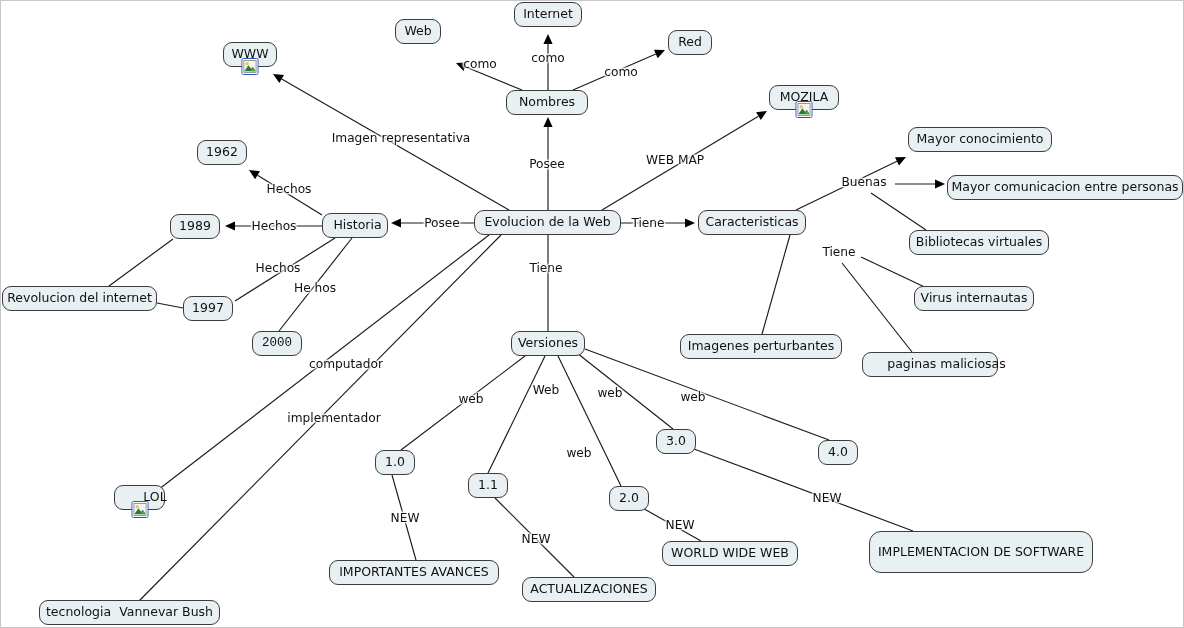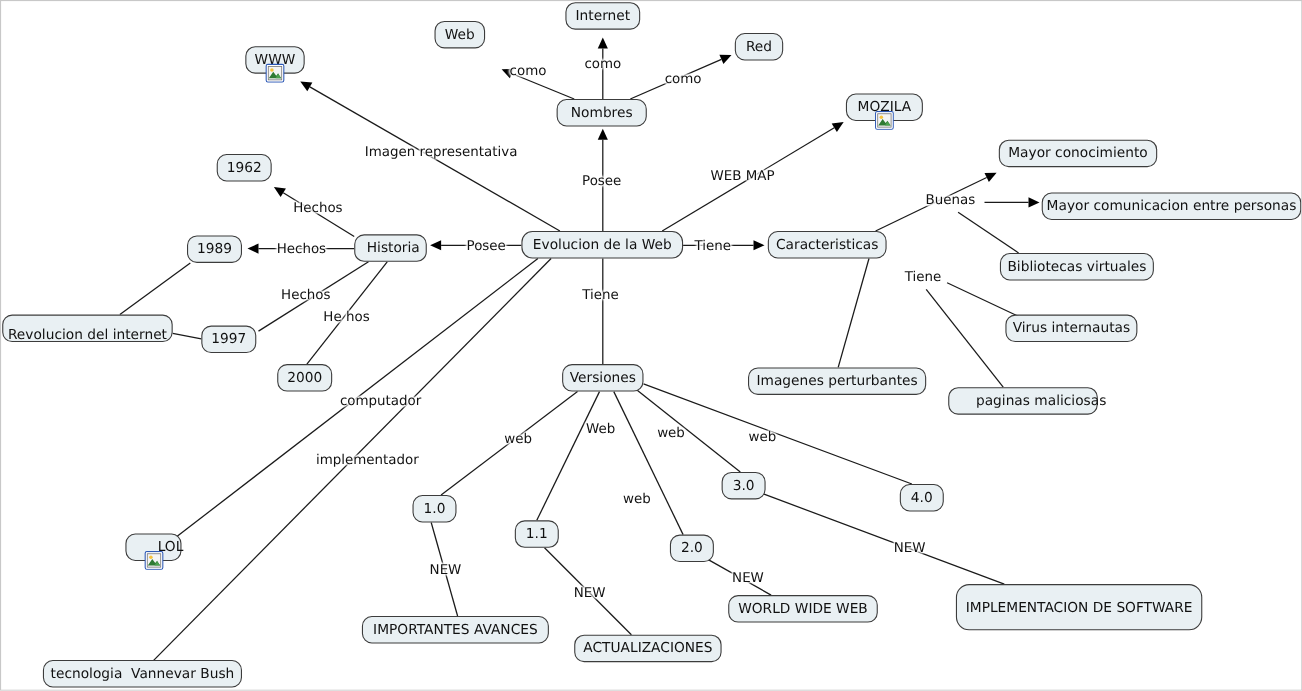--- a/index.html
+++ b/index.html
@@ -213,24 +213,24 @@
             <polygon points="8.5,13 11,8.9 14,13" fill="#4da14f"></polygon>
           </svg></span></div>
       <div class="node" style="left: 196px; top: 139px; width: 50px;"><span>1962</span></div>
       <div class="node" style="left: 907px; top: 126px; width: 144px;"><span>Mayor conocimiento</span></div>
       <div class="node" style="left: 946px; top: 174px; width: 236px;"><span>Mayor comunicacion entre personas</span></div>
       <div class="node" style="left: 169px; top: 213px; width: 50px;"><span>1989</span></div>
       <div class="node" style="left: 321px; top: 212px; width: 66px; padding-left: 14px;"><span>Historia</span></div>
       <div class="node root" style="left: 473px; top: 209px; width: 147px;"><span>Evolucion de la Web</span></div>
       <div class="node" style="left: 697px; top: 209px; width: 108px;"><span>Caracteristicas</span></div>
       <div class="node" style="left: 908px; top: 229px; width: 140px;"><span>Bibliotecas virtuales</span></div>
-      <div class="node" style="left: 1px; top: 285px; width: 155px; align-items: flex-end;"><span>Revolucion del internet</span></div>
+      <div class="node" style="left: 1px; top: 285px; width: 155px;"><span>Revolucion del internet</span></div>
       <div class="node" style="left: 182px; top: 295px; width: 50px;"><span>1997</span></div>
       <div class="node" style="left: 913px; top: 285px; width: 120px;"><span>Virus internautas</span></div>
-      <div class="node" style="left: 251px; top: 330px; width: 50px;"><span>2000</span></div>
+      <div class="node" style="left: 251px; top: 330px; width: 50px; font-family: Liberation Mono, monospace;"><span>2000</span></div>
       <div class="node" style="left: 510px; top: 330px; width: 74px;"><span>Versiones</span></div>
       <div class="node" style="left: 679px; top: 333px; width: 162px;"><span>Imagenes perturbantes</span></div>
       <div class="node" style="left: 861px; top: 351px; width: 136px; padding-left: 42px;"><span>paginas maliciosas</span></div>
       <div class="node" style="left: 655px; top: 428px; width: 40px;"><span>3.0</span></div>
       <div class="node" style="left: 817px; top: 439px; width: 40px;"><span>4.0</span></div>
       <div class="node" style="left: 374px; top: 449px; width: 40px;"><span>1.0</span></div>
       <div class="node" style="left: 467px; top: 472px; width: 40px;"><span>1.1</span></div>
       <div class="node" style="left: 113px; top: 484px; width: 40px; padding-left: 40px;"><span>LOL</span><span class="node-badge"><svg viewBox="0 0 16 16" xmlns="http://www.w3.org/2000/svg">
             <rect x="0" y="0" width="16" height="16" fill="#ffffff"></rect>
             <rect x="1.5" y="1.5" width="13" height="13" fill="#f4f4f4" stroke="#7a7a7a" stroke-width="0.8"></rect>

